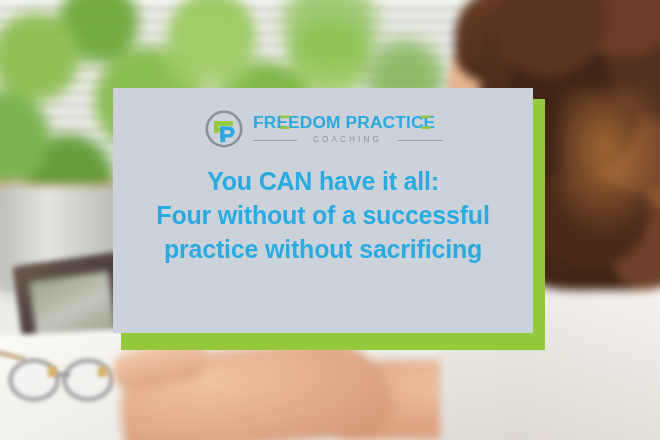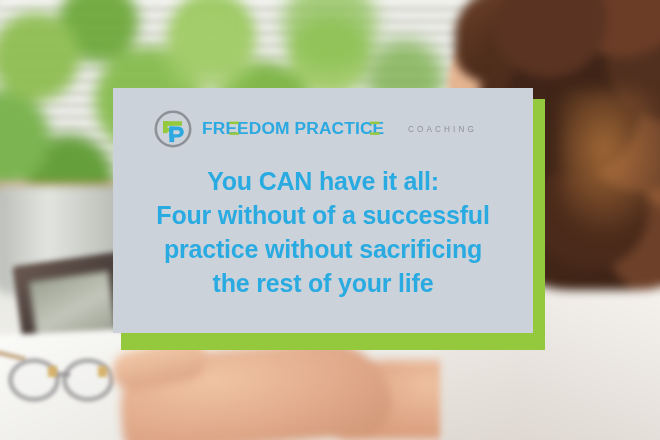--- a/index.html
+++ b/index.html
@@ -241,21 +241,21 @@
   }
 
   
   #logo{
     display:flex;
     align-items:center;
     gap:9px;
     margin-top:3px;
   }
   #logo-mark{ flex:0 0 auto; display:block; }
-  #logo-text{ display:flex; flex-direction:row; line-height:1; }
+  #logo-text{ display:flex; flex-direction:column; line-height:1; }
   .logo-word{
     font-size:19.5px;
     font-weight:bold;
     color:#2ba9e0;
     letter-spacing:.2px;
     white-space:nowrap;
     display:flex;
     align-items:center;
   }
   .logo-sub{
@@ -358,17 +358,16 @@
           <span class="sub-word">COACHING</span>
           <span class="rule"></span>
         </div>
       </div>
     </div>
 
     <div id="headline">
       <span class="hl">You CAN have it all:</span>
       <span class="hl">Four without of a successful</span>
       <span class="hl">practice without sacrificing</span>
-      <span class="hl">the rest of your life</span>
     </div>
 
   </div>
 </div>
 
 </body></html>

